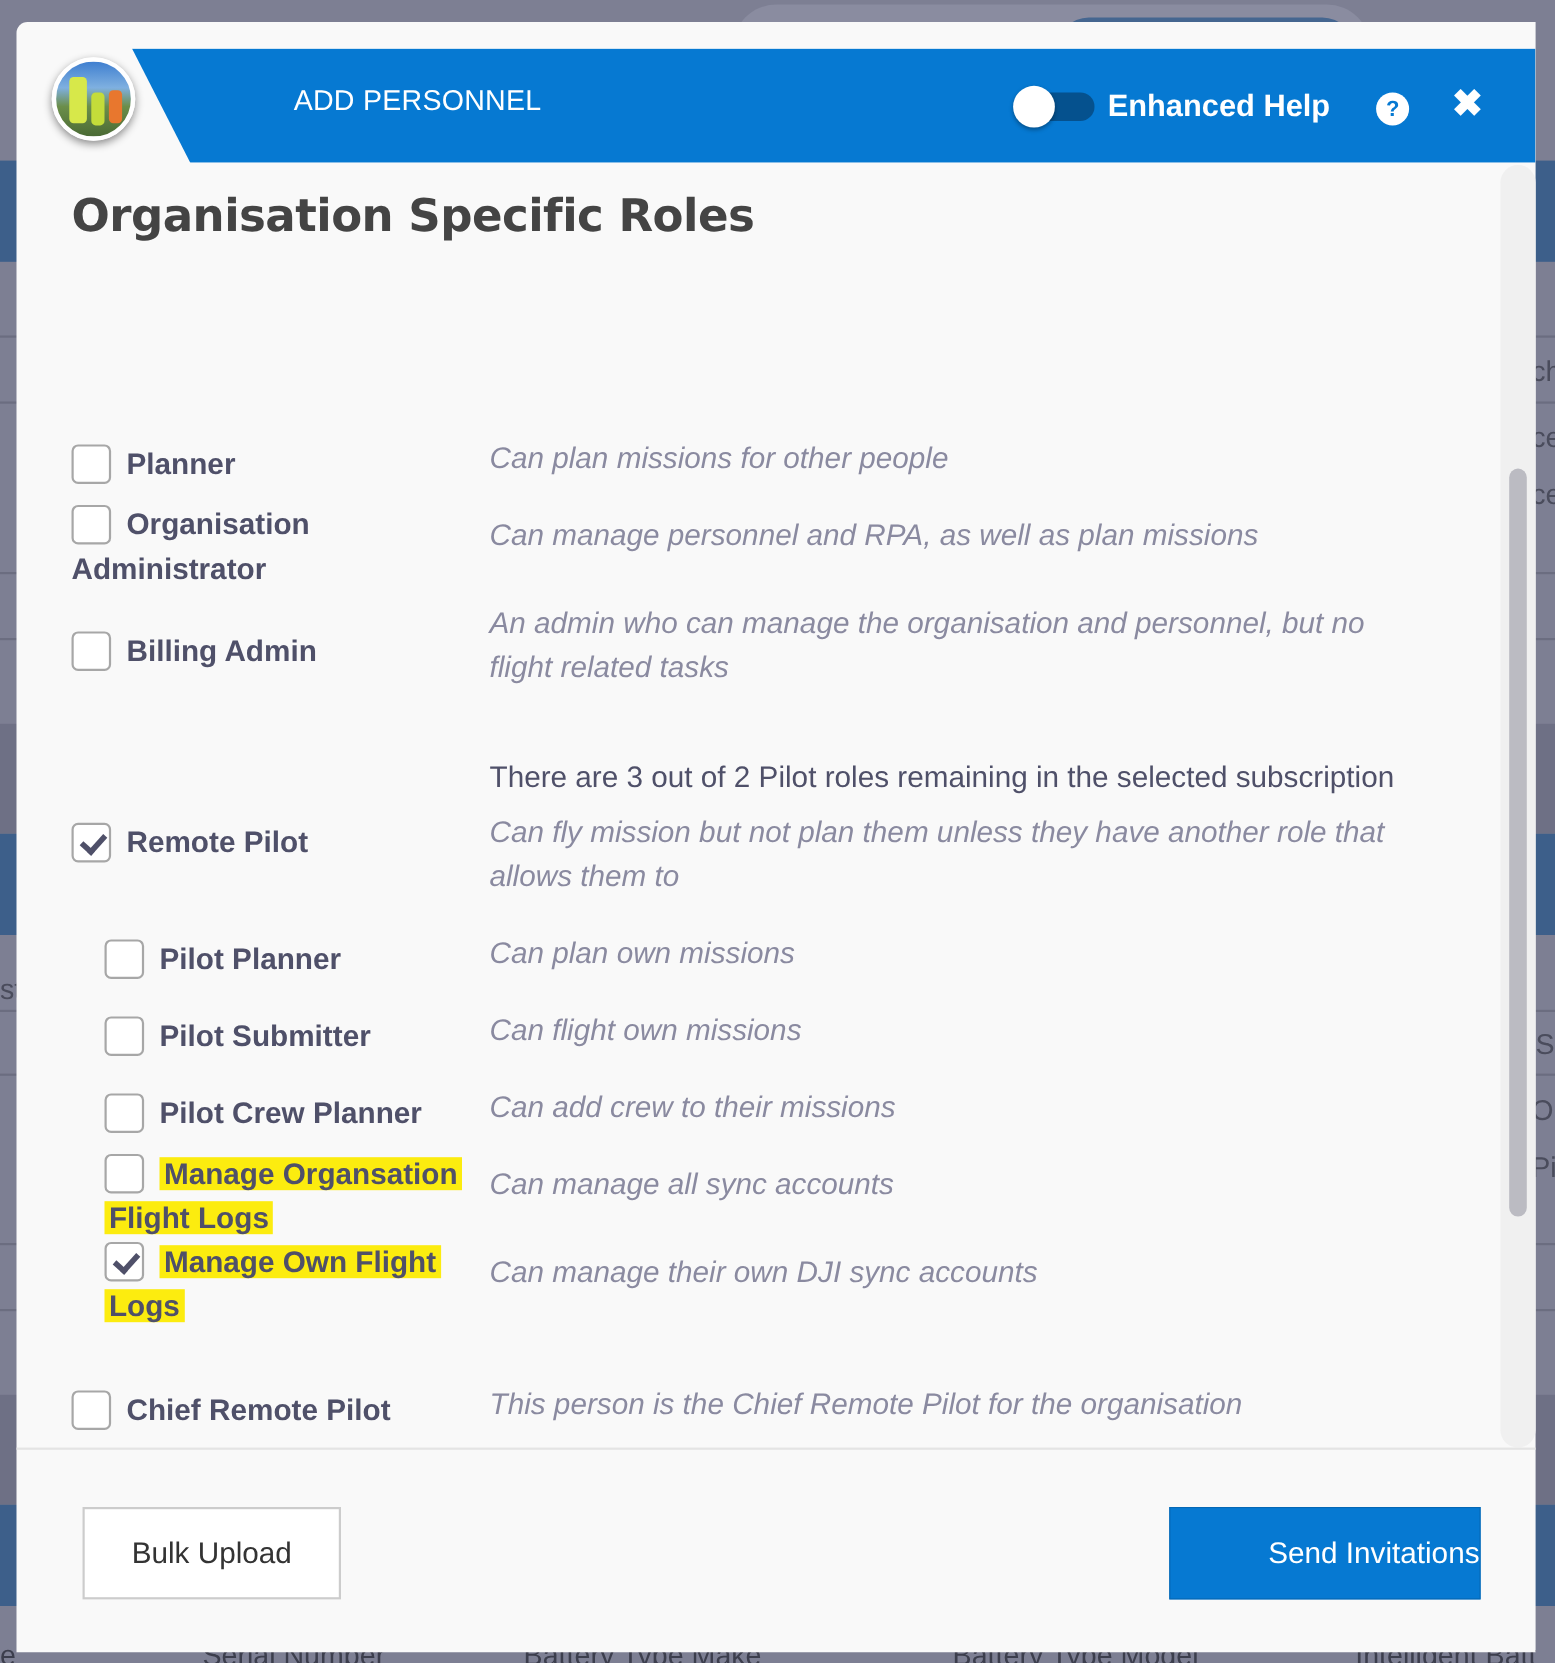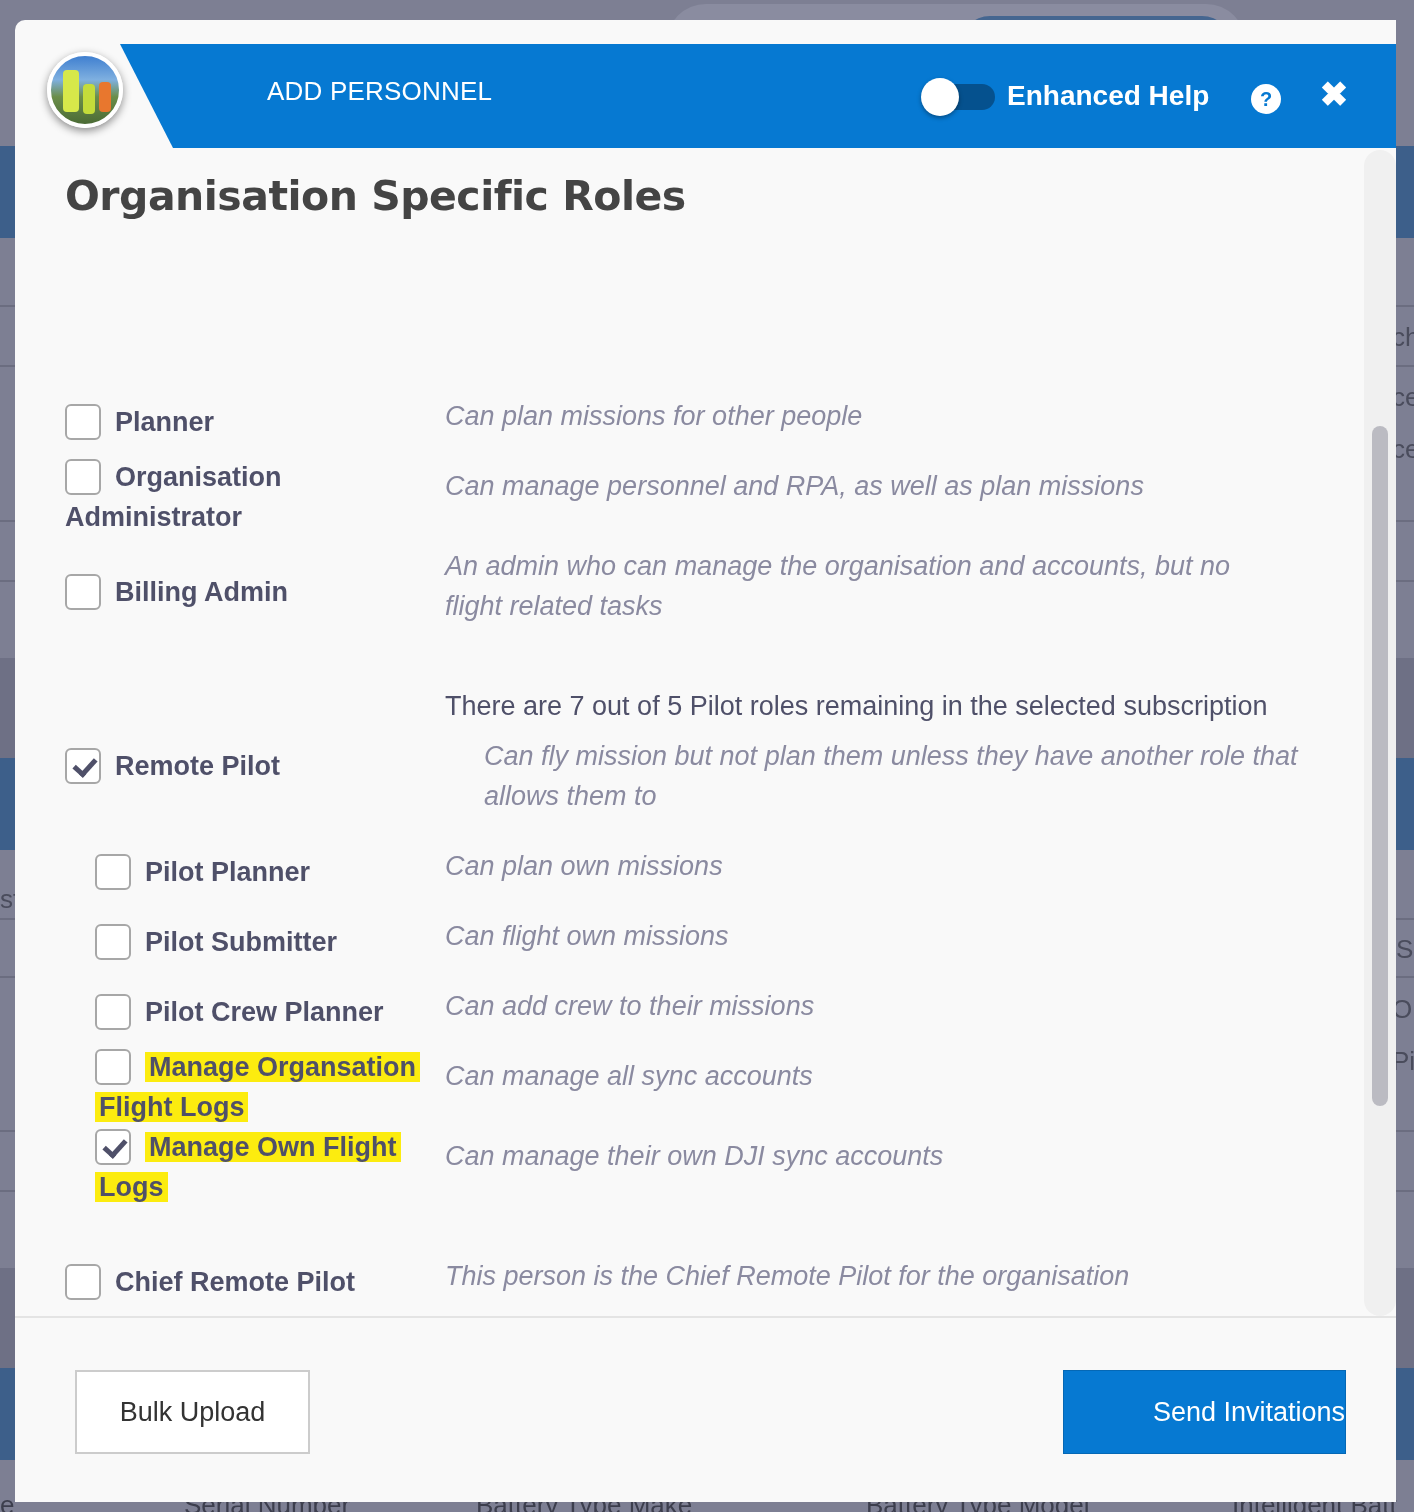--- a/index.html
+++ b/index.html
@@ -205,30 +205,30 @@
   <div class="role-label" style="left:50px;top:435px;width:300px;">
     <span class="cb"></span><span class="lbl">Organisation</span><br>
     <span>Administrator</span>
   </div>
   <div class="desc" style="top:446px;">Can manage personnel and RPA, as well as plan missions</div>
 
   <div class="role-label" style="left:50px;top:550px;">
     <span class="cb"></span><span class="lbl">Billing Admin</span>
   </div>
   <div class="desc" style="top:526px;">
-    <span>An admin who can manage the organisation and accounts, but no</span><br>
+    <span>An admin who can manage the organisation and personnel, but no</span><br>
     <span>flight related tasks</span>
   </div>
 
-  <div class="notice" style="top:666px;">There are 7 out of 5 Pilot roles remaining in the selected subscription</div>
+  <div class="notice" style="top:666px;">There are 3 out of 2 Pilot roles remaining in the selected subscription</div>
 
   <div class="role-label" style="left:50px;top:724px;">
     <span class="cb checked"></span><span class="lbl">Remote Pilot</span>
   </div>
-  <div class="desc" style="top:716px;margin-left:39px;">
+  <div class="desc" style="top:716px;">
     <span>Can fly mission but not plan them unless they have another role that</span><br>
     <span>allows them to</span>
   </div>
 
   <div class="role-label" style="left:80px;top:830px;">
     <span class="cb"></span><span class="lbl">Pilot Planner</span>
   </div>
   <div class="desc" style="top:826px;">Can plan own missions</div>
 
   <div class="role-label" style="left:80px;top:900px;">

